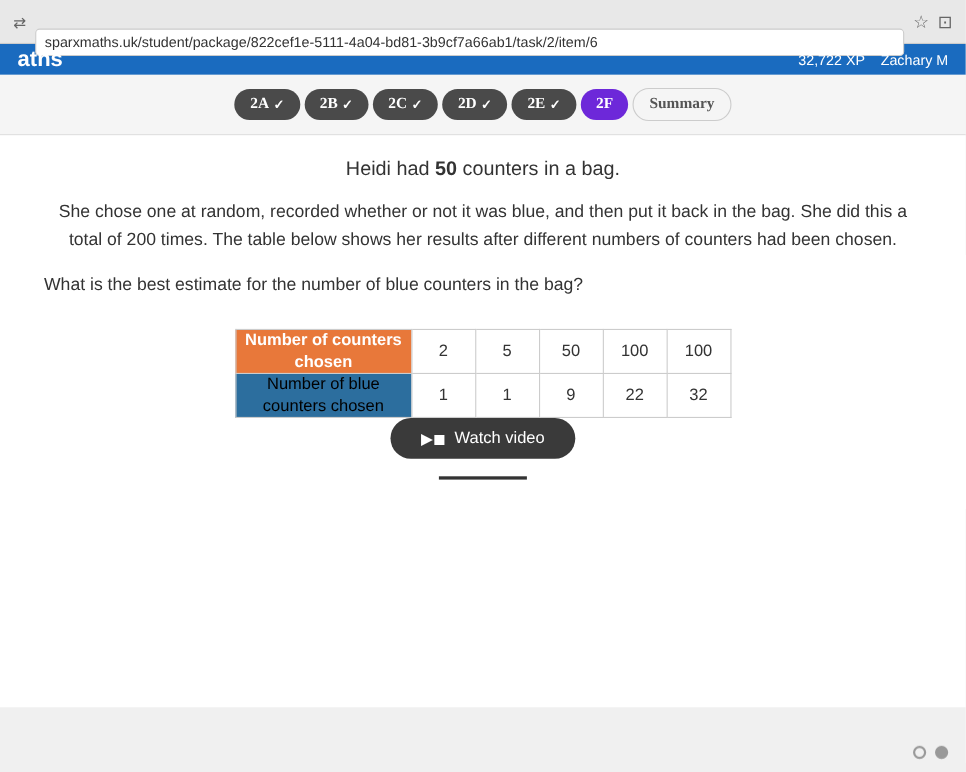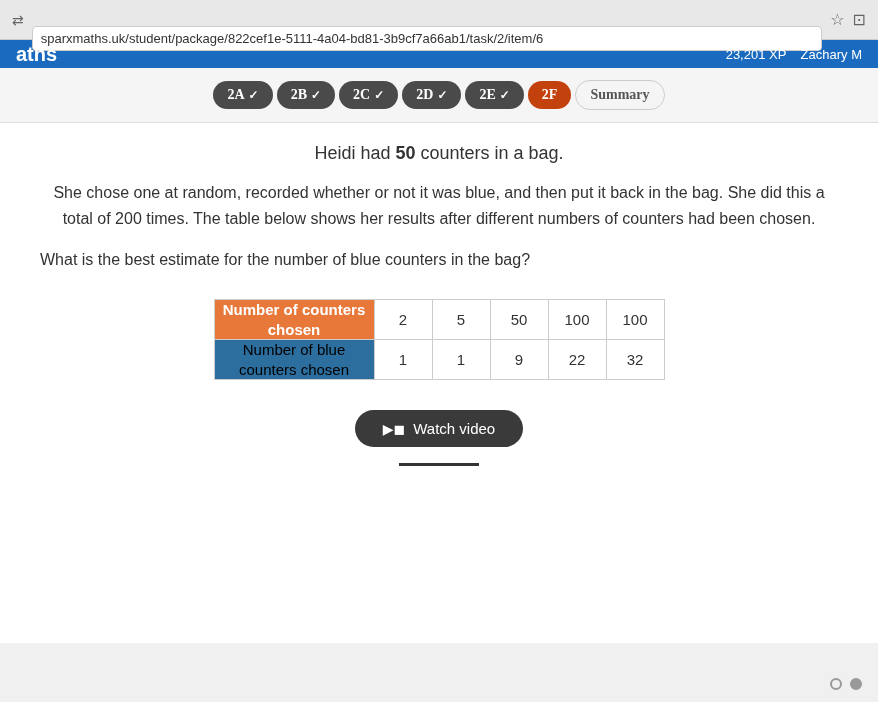--- a/index.html
+++ b/index.html
@@ -82,21 +82,21 @@
       font-size: 14px;
       font-weight: bold;
       cursor: pointer;
       gap: 4px;
     }
     .nav-tab.completed {
       background: #4a4a4a;
       color: white;
     }
     .nav-tab.active {
-      background: #c2410c;
+      background: #6d28d9;
       color: white;
     }
     .nav-tab.summary {
       background: transparent;
       color: #555;
       border: 1px solid #ccc;
     }
     .checkmark {
       font-size: 12px;
     }
@@ -130,21 +130,20 @@
       font-size: 16px;
       color: #333;
       margin-bottom: 30px;
       text-align: left;
     }
 
     
     .table-container {
       display: flex;
       justify-content: center;
-      margin-bottom: 30px;
       align-items: center;
     }
     .data-table {
       border-collapse: collapse;
     }
     .data-table th,
     .data-table td {
       border: 1px solid #ccc;
       padding: 0;
       text-align: center;
@@ -234,21 +233,21 @@
 <div class="browser-bar">
   <span class="browser-icon">⇄</span>
   <div class="browser-url">sparxmaths.uk/student/package/822cef1e-5111-4a04-bd81-3b9cf7a66ab1/task/2/item/6</div>
   <span class="browser-star">☆</span>
   <span class="browser-expand">⊡</span>
 </div>
 
 <div class="app-header">
   <span class="app-logo">aths</span>
   <span class="app-user-info">
-    <span>23,201 XP</span>
+    <span>32,722 XP</span>
     &nbsp;&nbsp;
     <span>Zachary M</span>
   </span>
 </div>
 
 <div class="nav-tabs">
   <div class="nav-tab completed">
     <span>2A</span>
     <span class="checkmark">✓</span>
   </div>

